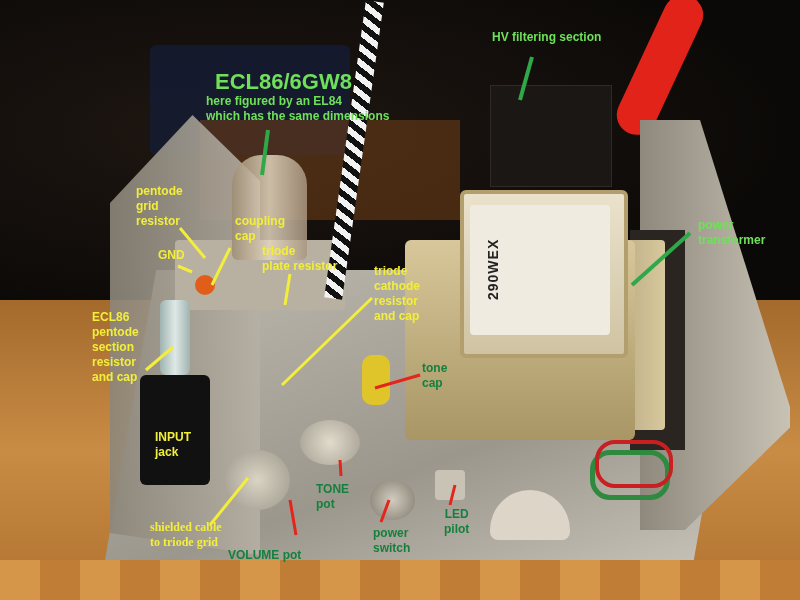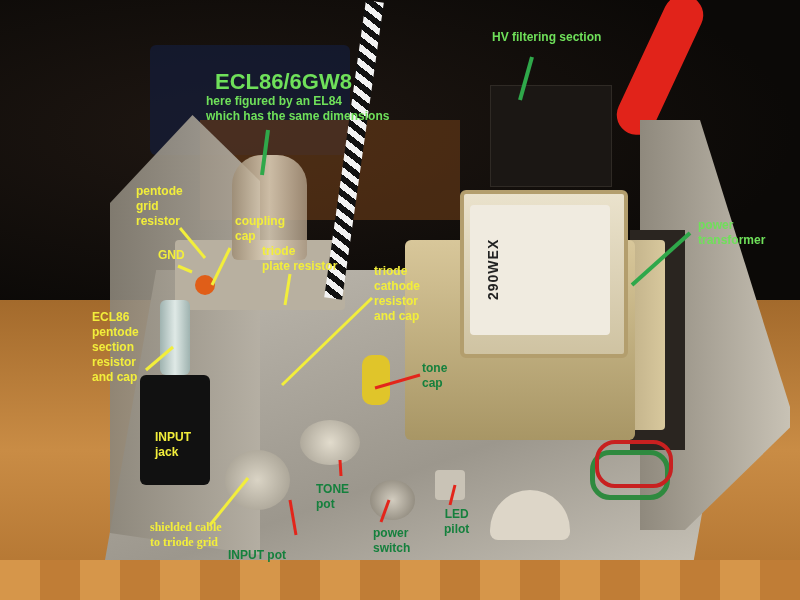--- a/index.html
+++ b/index.html
@@ -123,20 +123,20 @@
 section
 resistor
 and cap</div>
   <div class="lbl y" style="left:155px;top:430px;">INPUT
 jack</div>
   <div class="lbl y" style="left:150px;top:520px;font-family:Liberation Serif, serif;">shielded cable
 to triode grid</div>
 
   <div class="lbl r" style="left:422px;top:361px;">tone
 cap</div>
-  <div class="lbl r" style="left:228px;top:548px;">INPUT pot</div>
+  <div class="lbl r" style="left:228px;top:548px;">VOLUME pot</div>
   <div class="lbl r" style="left:316px;top:482px;">TONE
 pot</div>
   <div class="lbl r" style="left:373px;top:526px;">power
 switch</div>
   <div class="lbl r" style="left:444px;top:507px;text-align:center;">LED
 pilot</div>
 </div>
 
 </body></html>

